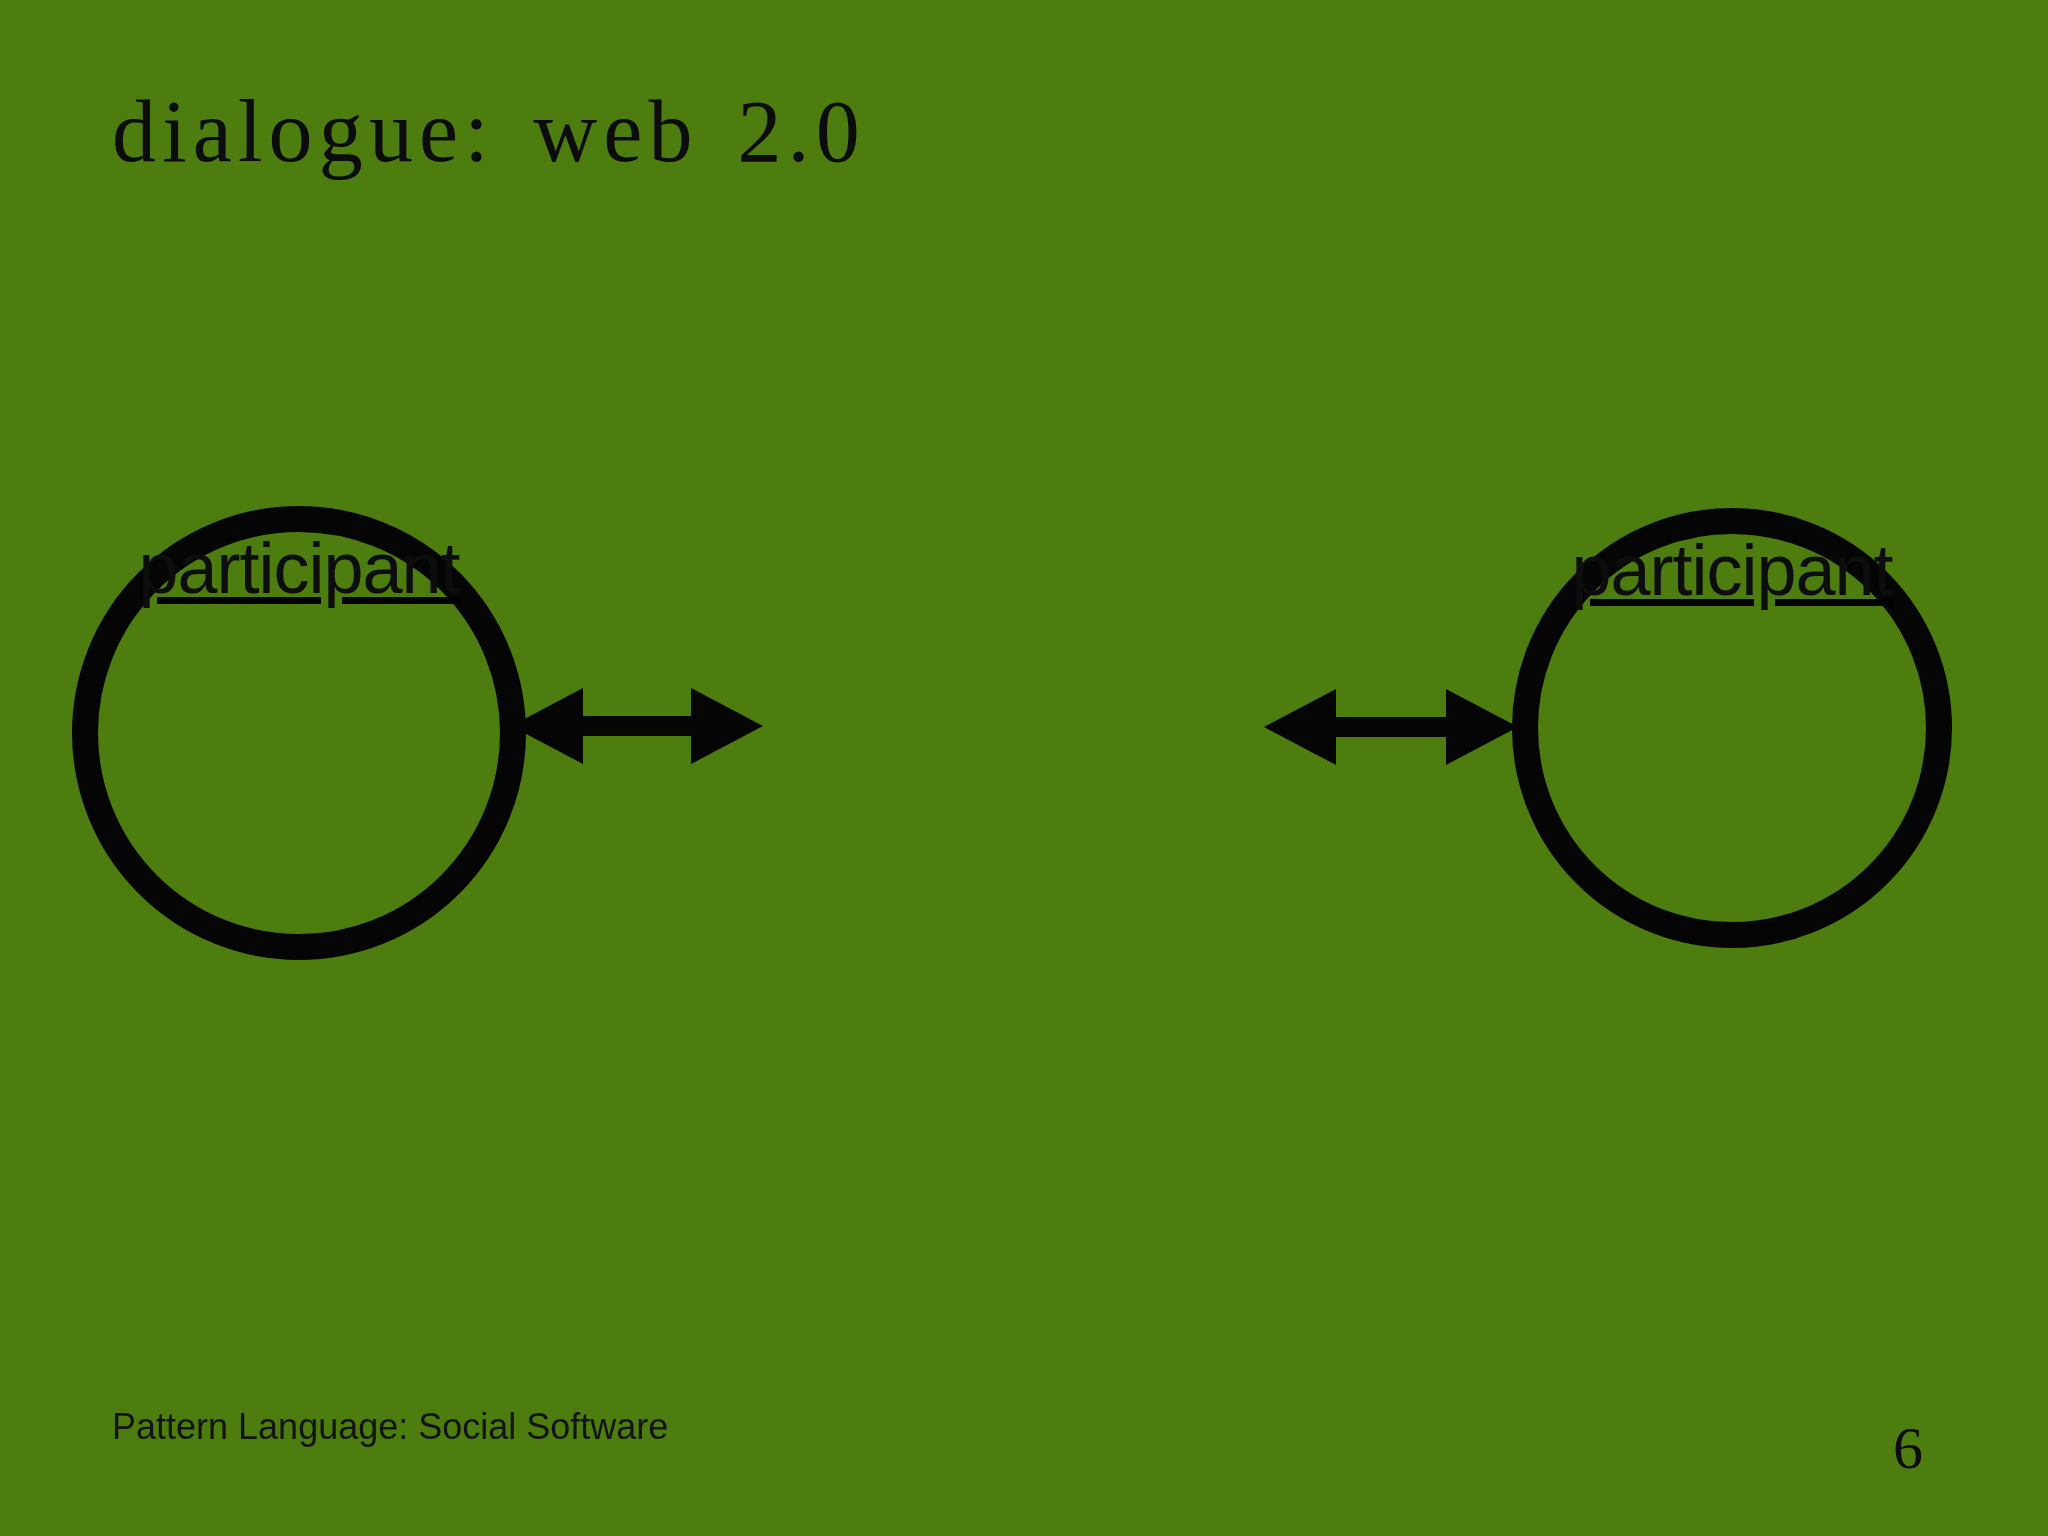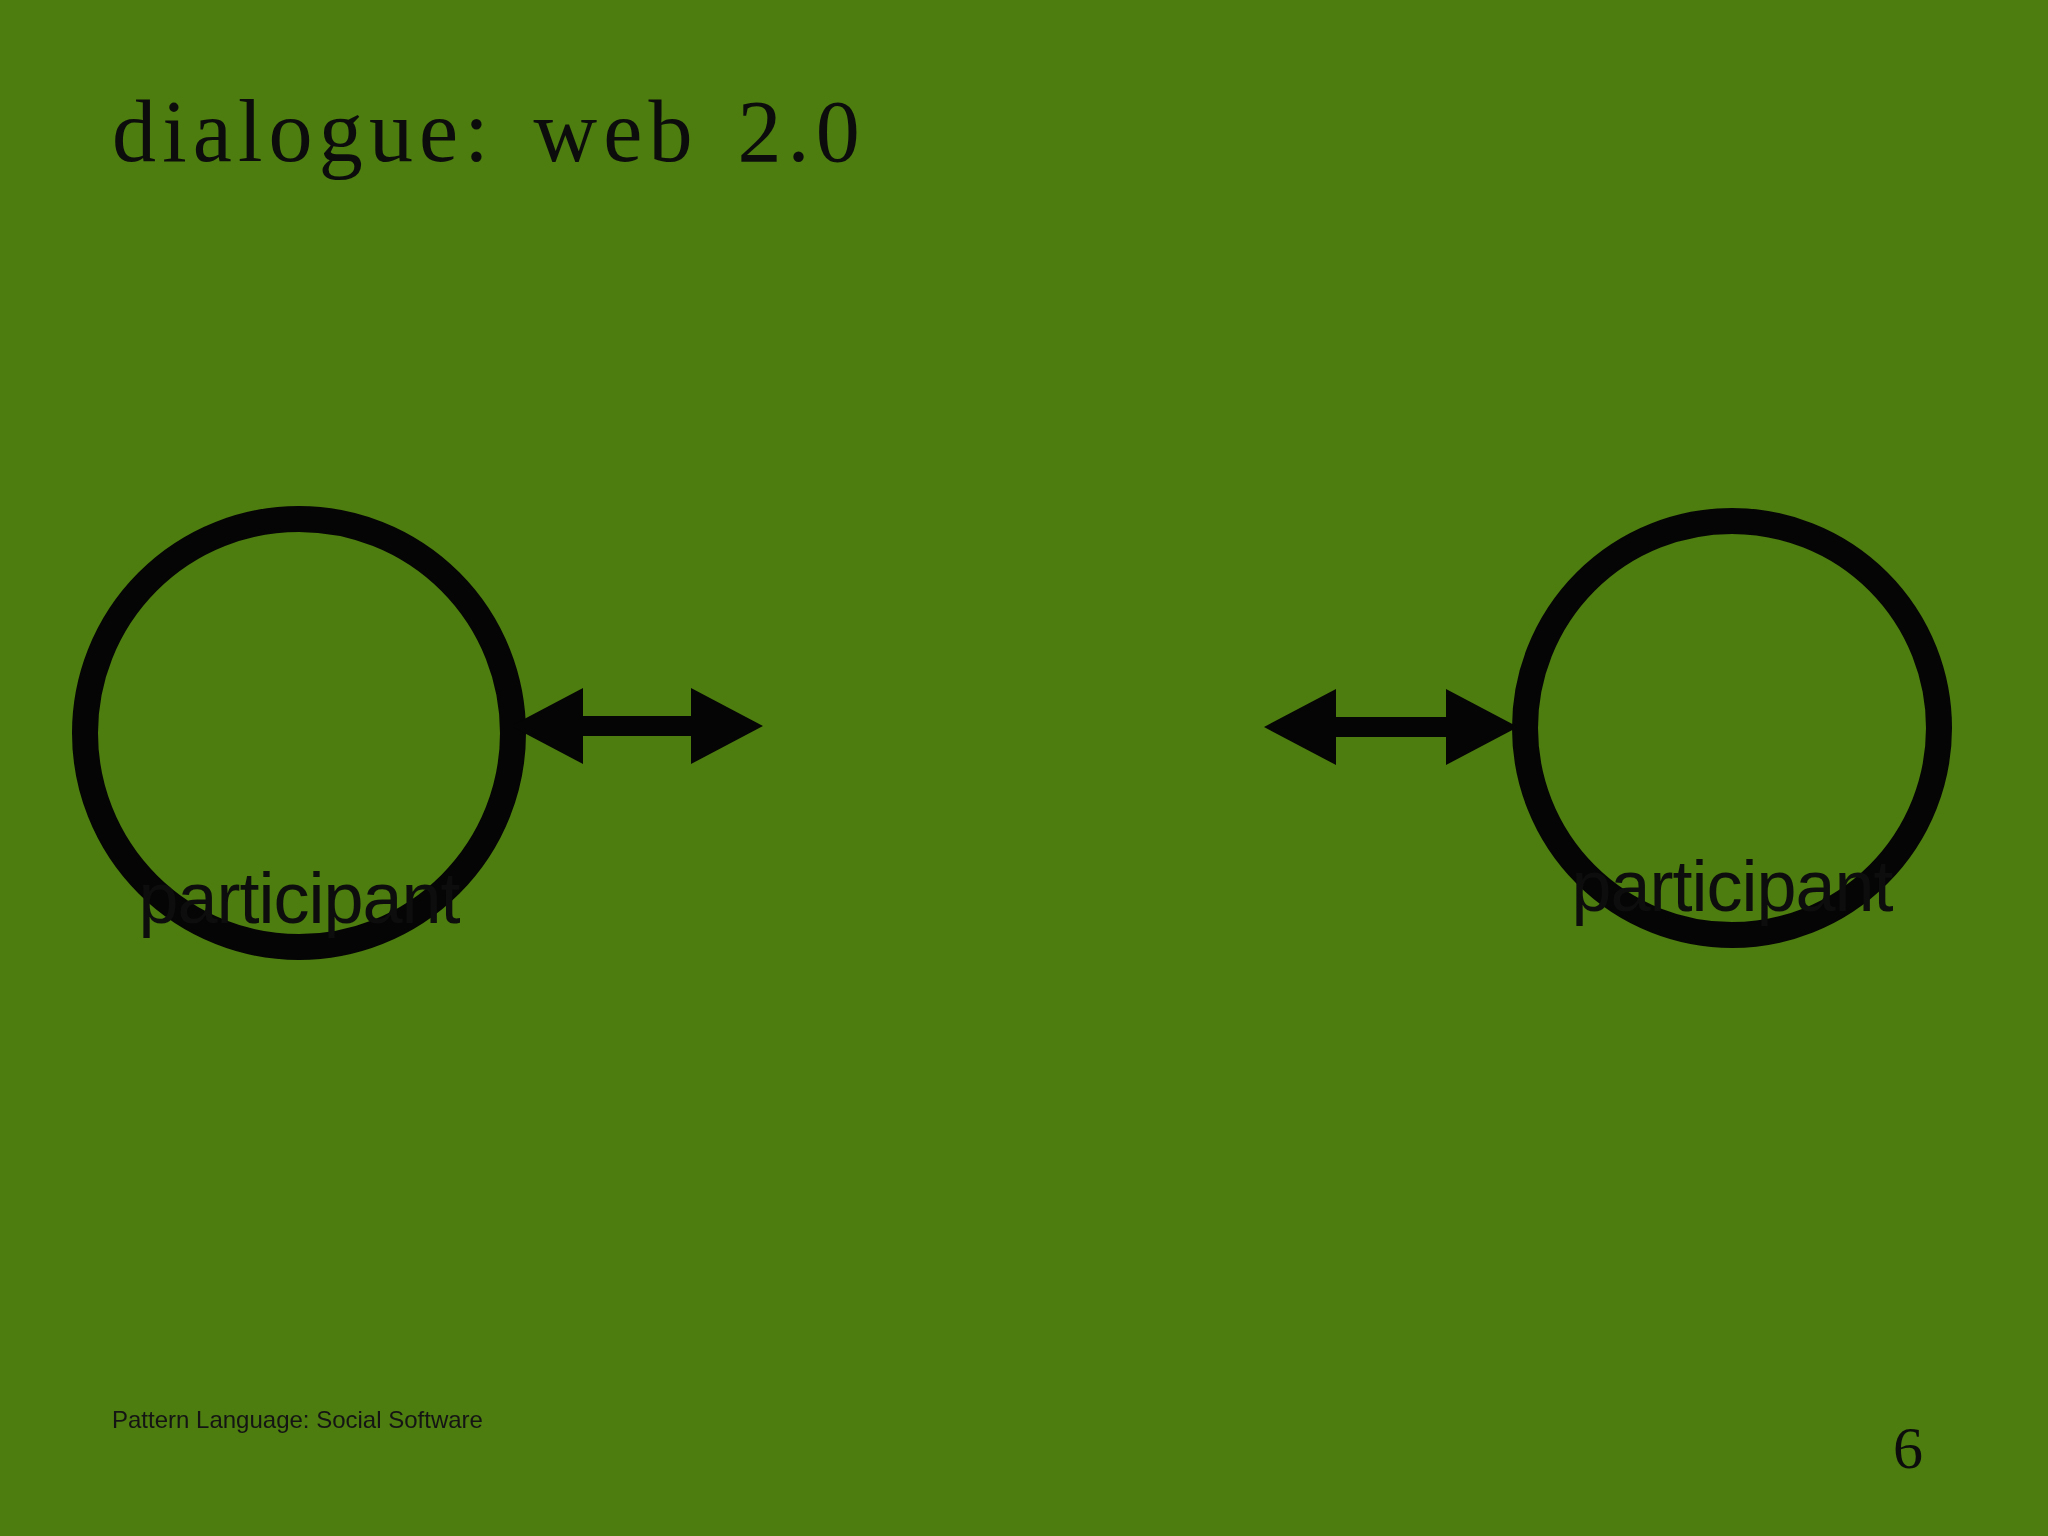--- a/index.html
+++ b/index.html
@@ -26,22 +26,23 @@
     letter-spacing: 0.07em;
     word-spacing: 0.12em;
     color: #0c0c0c;
     white-space: nowrap;
   }
   .node-circle {
     position: absolute;
     border-radius: 50%;
     box-sizing: border-box;
     display: flex;
-    align-items: flex-end;
+    align-items: flex-start;
     justify-content: center;
+    text-decoration: underline;
   }
   .node-circle .node-label {
     font-size: 72px;
     color: #0d0d0d;
     letter-spacing: -1px;
     white-space: nowrap;
     line-height: 1;
   }
   .circle-participant-left {
     left: 72px;
@@ -77,21 +78,21 @@
   .arrow-right {
     left: 1262px;
     top: 685px;
     width: 258px;
     height: 84px;
   }
   .slide-footer {
     position: absolute;
     left: 112px;
     top: 1406px;
-    font-size: 24px;
+    font-size: 36px;
     color: #141414;
     letter-spacing: 0;
     white-space: nowrap;
   }
   .page-number {
     position: absolute;
     left: 1868px;
     top: 1414px;
     width: 80px;
     text-align: center;

